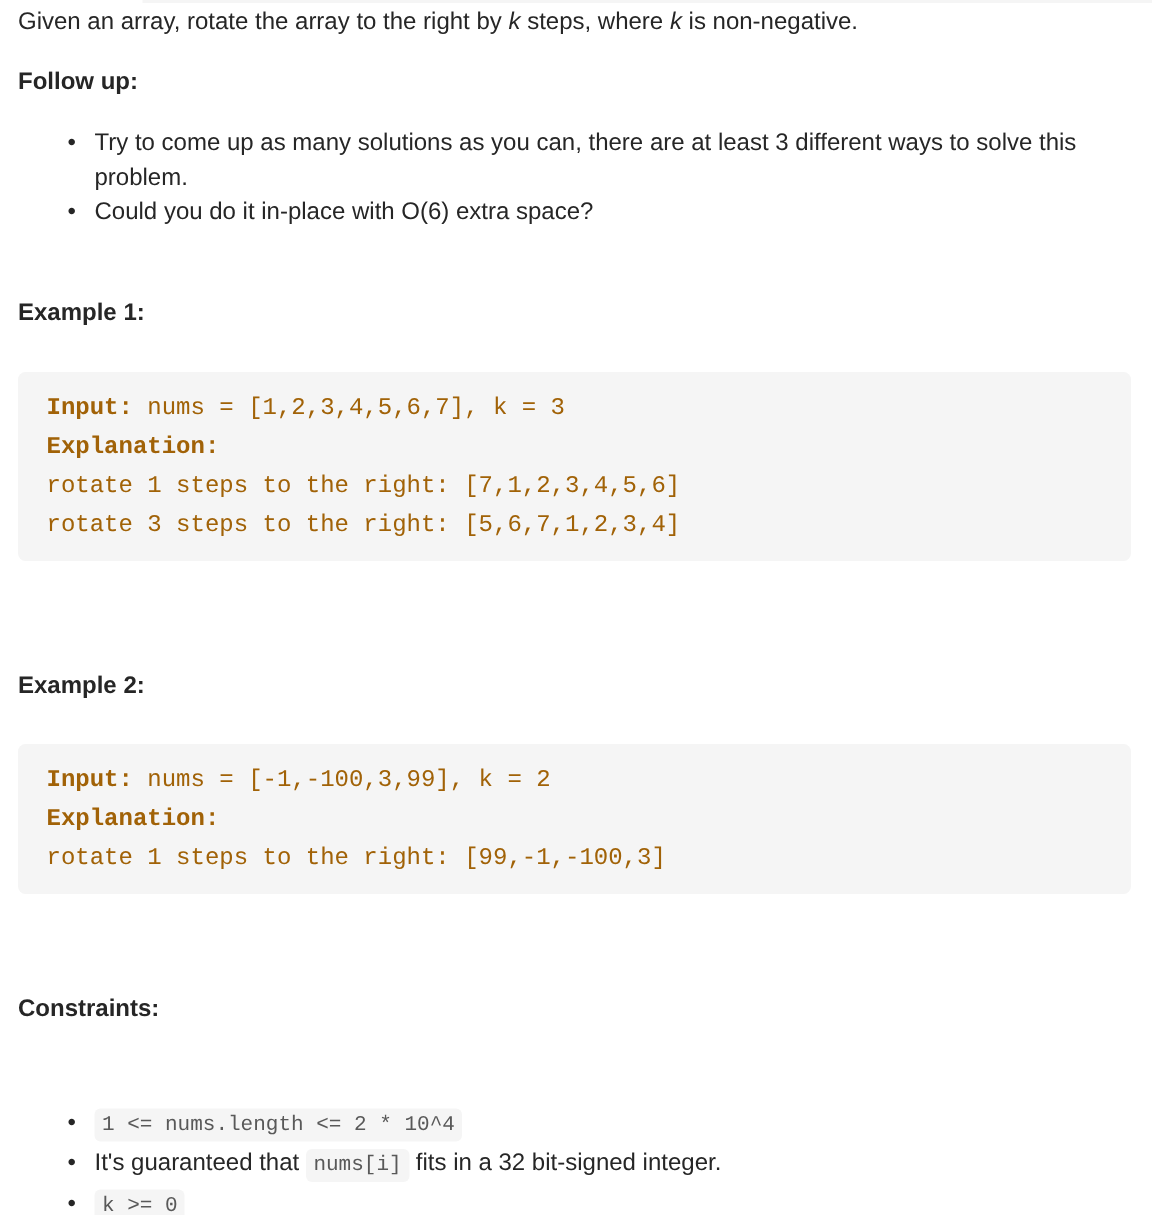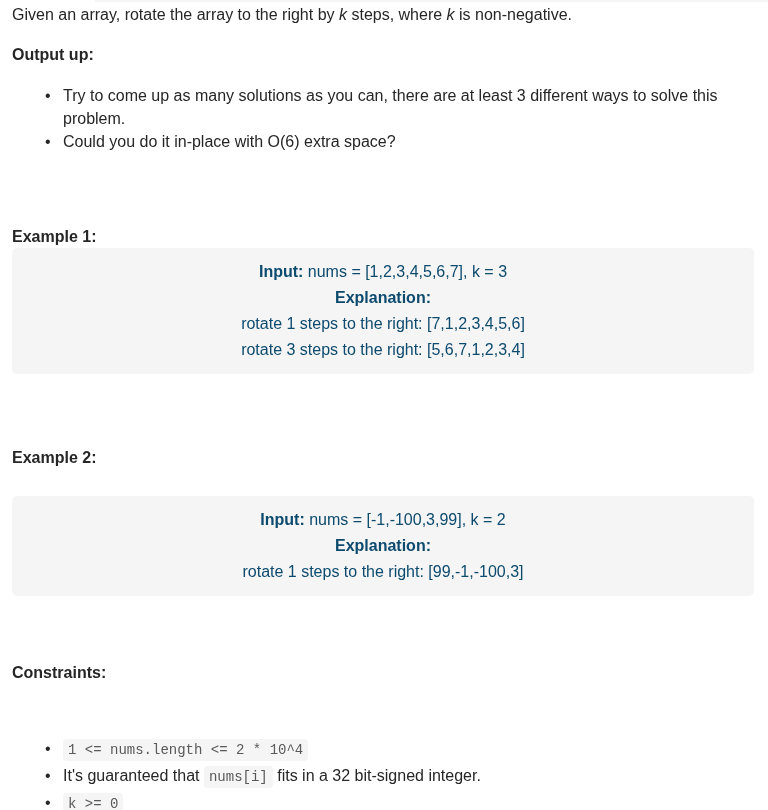--- a/index.html
+++ b/index.html
@@ -13,57 +13,57 @@
     p { margin: 0; line-height: 26px; }
     .intro { position: absolute; top: 2px; left: 0; }
     .intro em { font-style: italic; }
     .heading { font-weight: bold; position: absolute; left: 0; line-height: 26px; color: #262626; }
     ul { margin: 0; padding: 0; list-style: none; position: absolute; left: 0; width: 742px; }
     ul li { position: relative; padding-left: 51px; line-height: 23px; }
     ul li .bullet { position: absolute; left: 33px; top: 0; }
     .pre {
       position: absolute; left: 0; width: 742px;
       background: #f5f5f5; border-radius: 5px;
-      font-family: Liberation Sans, sans-serif;
-      font-size: 16px; color: #0c4a6e;
-      box-sizing: border-box; padding: 11px 19px; text-align: center;
+      font-family: Liberation Mono, monospace;
+      font-size: 16px; color: #a16207;
+      box-sizing: border-box; padding: 11px 19px;
     }
     .pre .line { line-height: 26px; white-space: pre; }
     .pre b { font-weight: bold; }
     code.inline {
       font-family: "Liberation Mono", "DejaVu Sans Mono", monospace;
       font-size: 14px; color: #595959;
       background: #f5f5f5; border-radius: 4px; padding: 3px 5px; text-align: right;
     }
   </style>
 </head>
 <body>
 
 <div class="top-strip"></div>
 
 <div class="content">
 
   <p class="intro">
     <span>Given an array, rotate the array to the right by </span><em>k</em><span> steps, where </span><em>k</em><span> is non-negative.</span>
   </p>
 
-  <div class="heading" style="top:42px;">Output up:</div>
+  <div class="heading" style="top:42px;">Follow up:</div>
 
   <ul style="top:84px;">
     <li>
       <span class="bullet">•</span>
       <span>Try to come up as many solutions as you can, there are at least 3 different ways to solve this problem.</span>
     </li>
     <li>
       <span class="bullet">•</span>
       <span>Could you do it in-place with O(6) extra space?</span>
     </li>
   </ul>
 
-  <div class="heading" style="top:224px;">Example 1:</div>
+  <div class="heading" style="top:196px;">Example 1:</div>
 
   <div class="pre" style="top:248px;">
     <div class="line"><b>Input:</b><span> nums = [1,2,3,4,5,6,7], k = 3</span></div>
     <div class="line"><b>Explanation:</b></div>
     <div class="line">rotate 1 steps to the right: [7,1,2,3,4,5,6]</div>
     <div class="line">rotate 3 steps to the right: [5,6,7,1,2,3,4]</div>
   </div>
 
   <div class="heading" style="top:445px;">Example 2:</div>
 

